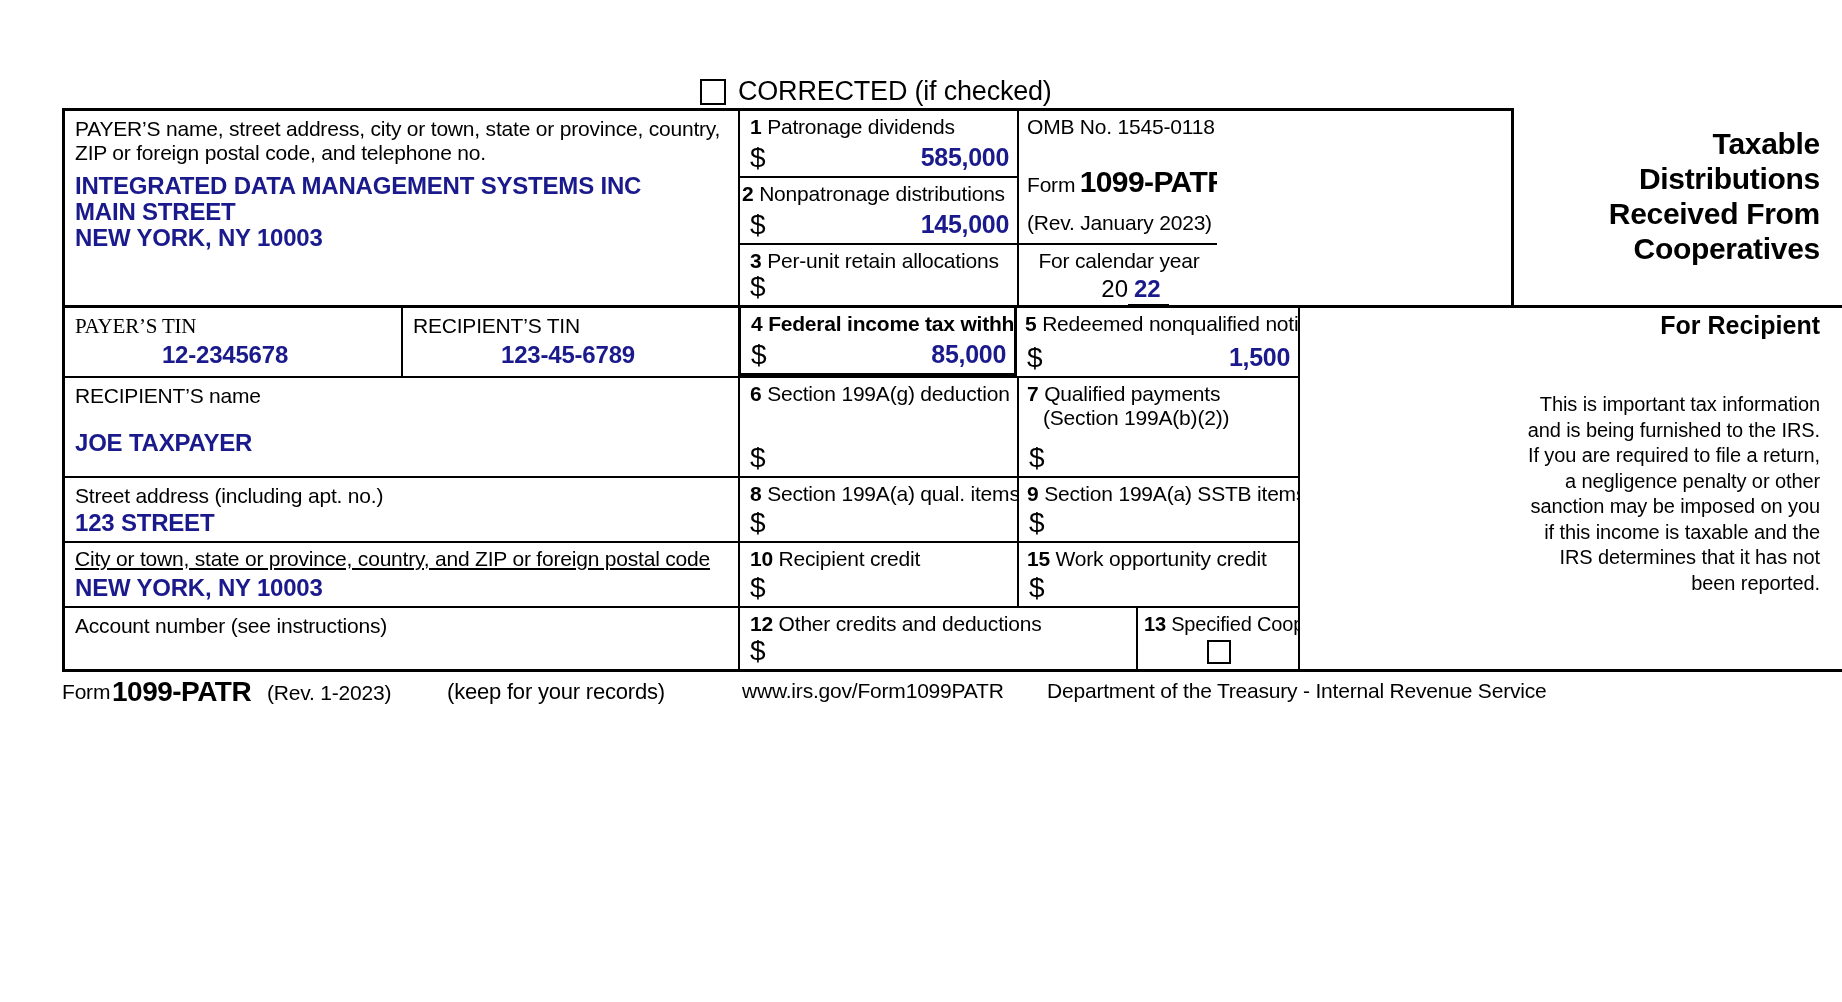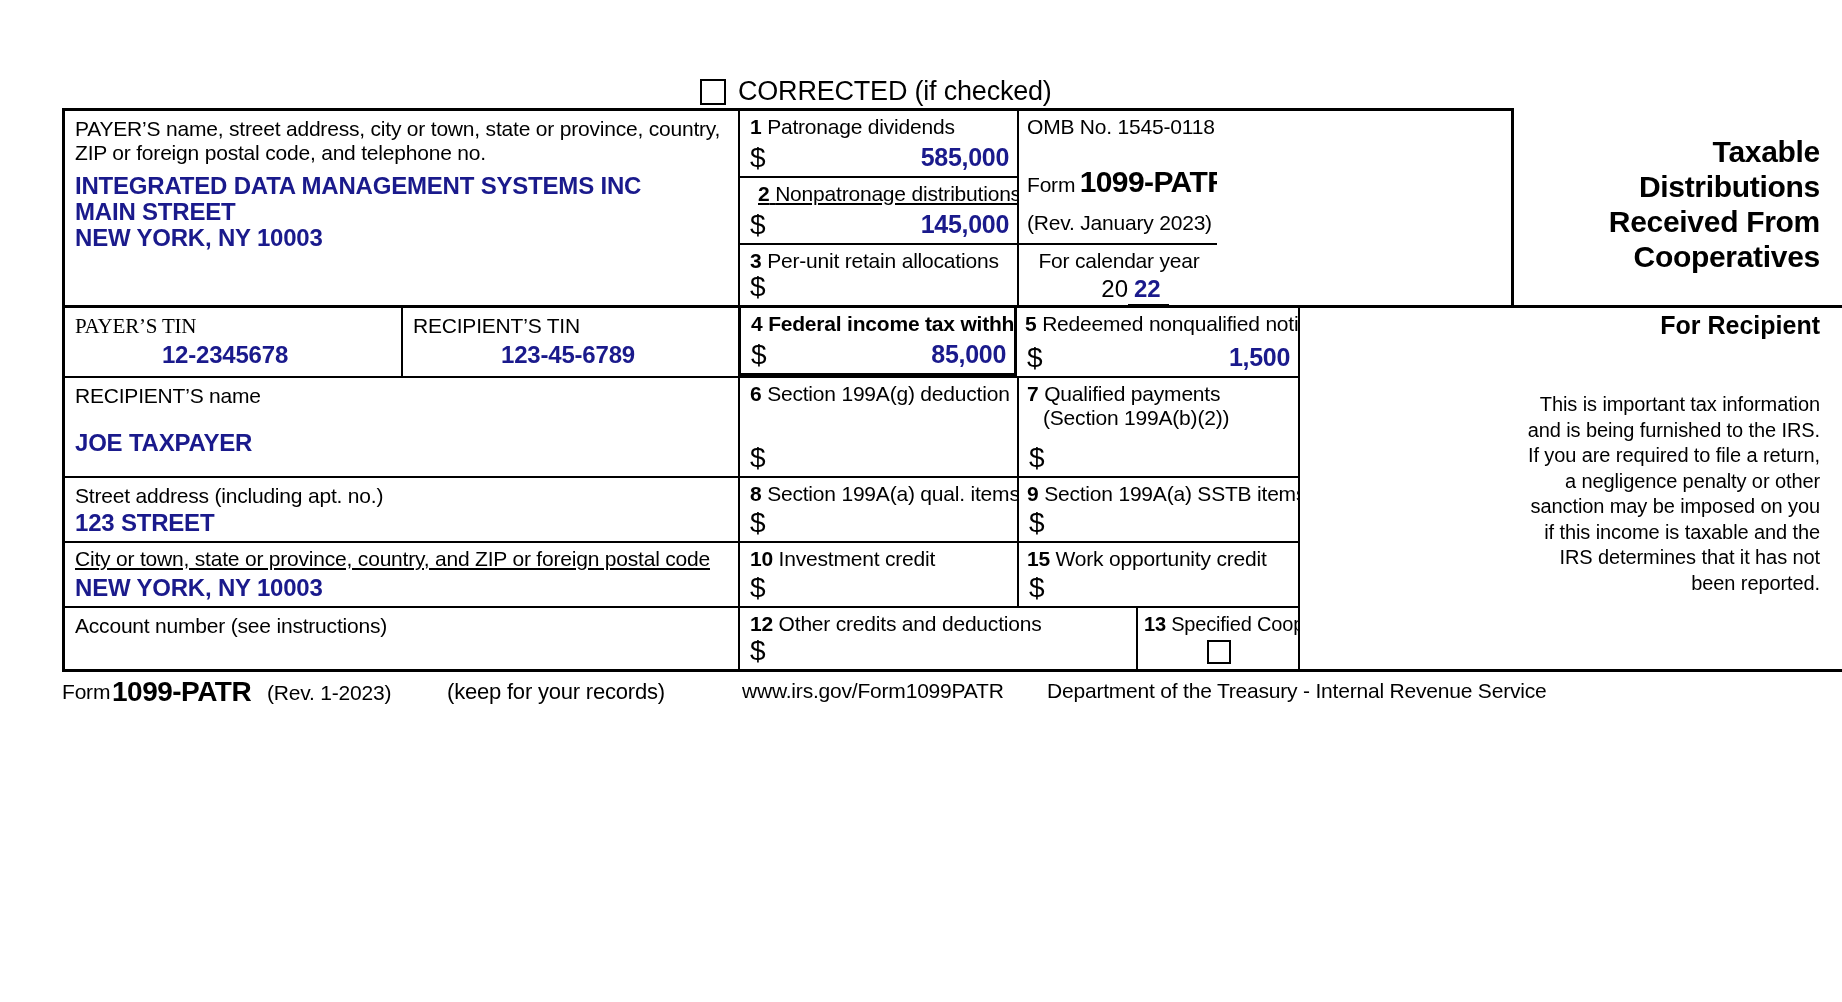--- a/index.html
+++ b/index.html
@@ -114,21 +114,20 @@
   .big-title {
     position: absolute;
     right: 22px;
     top: 126px;
     width: 330px;
     text-align: right;
     font-size: 30px;
     font-weight: bold;
     line-height: 35px;
     letter-spacing: -0.3px;
-    margin-top: 8px;
   }
   .copyb {
     position: absolute;
     right: 22px;
     top: 310px;
     width: 330px;
     text-align: right;
     font-size: 25px;
     font-weight: bold;
     line-height: 30px;
@@ -220,21 +219,21 @@
         <span class="boxnum">1</span>
         <span>Patronage dividends</span>
       </div>
       <div class="money-line">
         <span class="dollar">$</span>
         <span class="amt">585,000</span>
       </div>
     </div>
 
     <div class="cell bl bb" style="left:673px; top:67px; width:279px; height:67px;">
-      <div class="lbl" style="position:absolute; left:18px; top:4px;text-decoration:underline;">
+      <div class="lbl" style="position:absolute; left:2px; top:4px;">
         <span class="boxnum">2</span>
         <span>Nonpatronage distributions</span>
       </div>
       <div class="money-line">
         <span class="dollar">$</span>
         <span class="amt">145,000</span>
       </div>
     </div>
 
     <div class="cell bl" style="left:673px; top:134px; width:279px; height:60px;">
@@ -352,21 +351,21 @@
     </div>
 
     <div class="cell bt" style="left:0; top:430px; width:673px; height:65px;">
       <div class="lbl" style="position:absolute; left:10px; top:4px;text-decoration:underline;">City or town, state or province, country, and ZIP or foreign postal code</div>
       <div class="val" style="position:absolute; left:10px; top:30px;">NEW YORK, NY 10003</div>
     </div>
 
     <div class="cell bt bl" style="left:673px; top:430px; width:279px; height:65px;">
       <div class="lbl" style="position:absolute; left:10px; top:4px;">
         <span class="boxnum">10</span>
-        <span>Investment credit</span>
+        <span>Recipient credit</span>
       </div>
       <div class="money-line">
         <span class="dollar">$</span>
         <span class="amt"></span>
       </div>
     </div>
 
     <div class="cell bt bl" style="left:952px; top:430px; width:281px; height:65px;">
       <div class="lbl" style="position:absolute; left:8px; top:4px;">
         <span class="boxnum">15</span>

